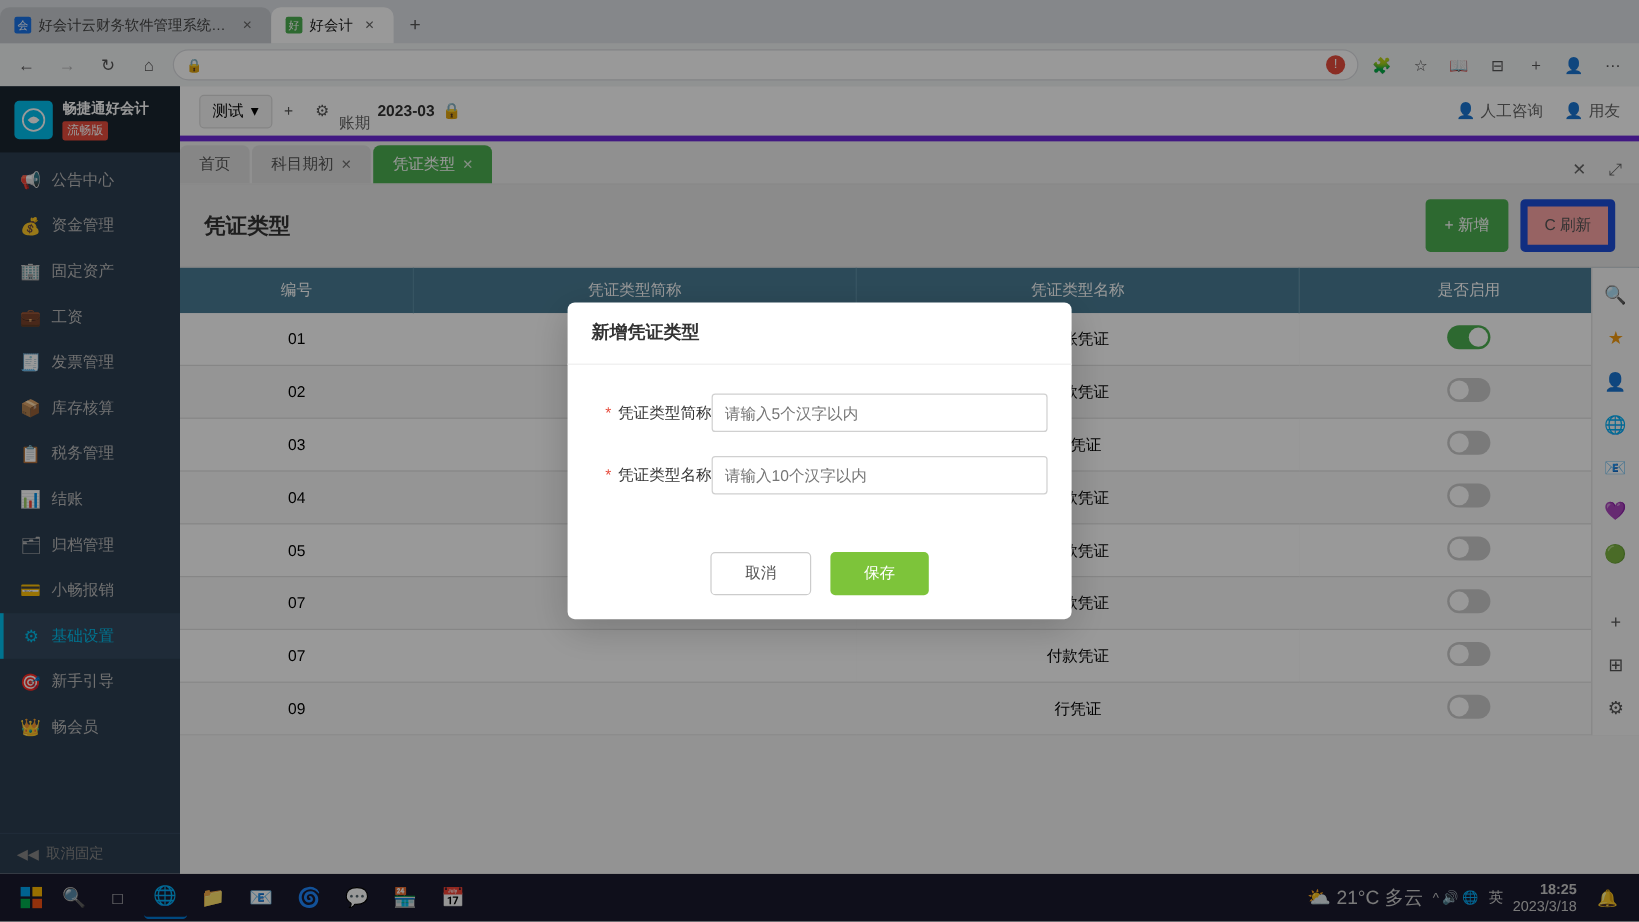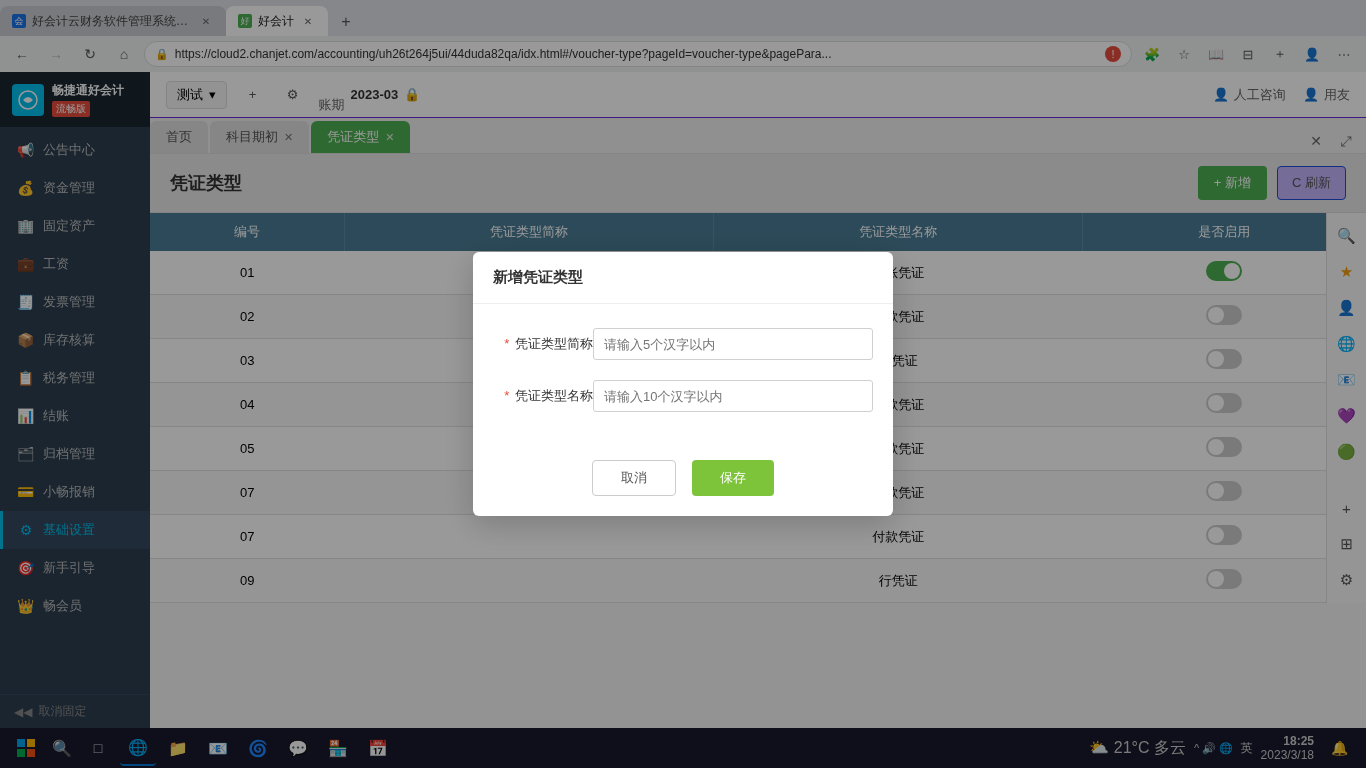--- a/index.html
+++ b/index.html
@@ -34,21 +34,21 @@
     .sidebar-nav::-webkit-scrollbar-thumb { background: #444; }
     .sidebar-item { display: flex; align-items: center; gap: 8px; padding: 10px 14px; cursor: pointer; color: #bbb; font-size: 13px; border-left: 3px solid transparent; }
     .sidebar-item.active { background: #34495e; color: #00c0ef; border-left-color: #00c0ef; }
     .sidebar-item-icon { width: 18px; height: 18px; display: flex; align-items: center; justify-content: center; font-size: 14px; }
     .sidebar-bottom { padding: 8px 14px; color: #888; font-size: 12px; cursor: pointer; display: flex; align-items: center; gap: 6px; border-top: 1px solid #34495e; }
 
     
     .main-area { flex: 1; display: flex; flex-direction: column; background: #f0f0f0; }
 
     
-    .app-header { background: #fff; height: 46px; display: flex; align-items: center; padding: 0 16px; gap: 12px; border-bottom: 1px solid #6d28d9; }
+    .app-header { background: #fff; height: 46px; display: flex; align-items: center; padding: 0 16px; gap: 0; border-bottom: 5px solid #6d28d9; }
     .workspace-selector { display: flex; align-items: center; gap: 6px; background: #f5f5f5; border: 1px solid #ddd; border-radius: 4px; padding: 4px 10px; cursor: pointer; font-size: 13px; }
     .header-actions { display: flex; align-items: center; gap: 10px; margin-left: auto; }
     .period-info { display: flex; align-items: center; gap: 6px; font-size: 13px; color: #333; }
     .period-label { color: #666; margin-top: 20px; }
     .period-value { font-weight: bold; color: #333; }
     .lock-icon { color: #f39c12; }
     .consultant-btn { display: flex; align-items: center; gap: 4px; color: #666; font-size: 13px; cursor: pointer; padding: 4px 8px; border-radius: 4px; }
     .user-btn { display: flex; align-items: center; gap: 4px; color: #666; font-size: 13px; cursor: pointer; }
 
     
@@ -59,21 +59,21 @@
     .content-tab-close { font-size: 11px; opacity: 0.8; }
     .tab-controls { margin-left: auto; display: flex; align-items: center; gap: 6px; padding-right: 8px; }
     .tab-ctrl-btn { width: 24px; height: 24px; display: flex; align-items: center; justify-content: center; font-size: 14px; color: #666; cursor: pointer; border-radius: 3px; }
 
     
     .page-content { flex: 1; background: #f5f5f5; padding: 0; overflow: hidden; position: relative; }
     .page-header { background: #e8e8e8; padding: 12px 20px; display: flex; align-items: center; justify-content: space-between; border-bottom: 1px solid #ddd; }
     .page-title-text { font-size: 18px; font-weight: bold; color: #333; }
     .page-header-actions { display: flex; gap: 10px; }
     .btn-new { background: #4caf50; color: white; border: none; padding: 7px 16px; border-radius: 4px; cursor: pointer; font-size: 13px; display: flex; align-items: center; gap: 4px; }
-    .btn-refresh { background: #c4b5fd; color: #555; border: 1px solid #1d4ed8; padding: 7px 14px; border-radius: 4px; cursor: pointer; font-size: 13px; display: flex; align-items: center; gap: 4px; }
+    .btn-refresh { background: #fca5a5; color: #555; border: 6px solid #1d4ed8; padding: 7px 14px; border-radius: 4px; cursor: pointer; font-size: 13px; display: flex; align-items: center; gap: 4px; }
 
     
     .data-table { width: 100%; border-collapse: collapse; }
     .data-table th { background: #4a7c94; color: white; padding: 10px 16px; text-align: center; font-weight: normal; font-size: 13px; border-right: 1px solid #5a8ca4; }
     .data-table td { padding: 10px 16px; text-align: center; border-bottom: 1px solid #e0e0e0; font-size: 13px; background: #fff; }
     .data-table tr:nth-child(even) td { background: #f9f9f9; }
 
     .toggle-switch { display: inline-block; width: 36px; height: 20px; background: #ccc; border-radius: 10px; position: relative; cursor: pointer; }
     .toggle-switch.on { background: #4caf50; }
     .toggle-switch::after { content: ''; position: absolute; width: 16px; height: 16px; background: white; border-radius: 50%; top: 2px; left: 2px; transition: 0.2s; }
@@ -124,21 +124,20 @@
     </div>
     <div class="new-tab-btn">+</div>
   </div>
   <div class="browser-toolbar">
     <div class="nav-btn">←</div>
     <div class="nav-btn" style="opacity:0.4;">→</div>
     <div class="nav-btn">↻</div>
     <div class="nav-btn">⌂</div>
     <div class="address-bar">
       <span class="address-lock">🔒</span>
-      <span style="font-size:12px; color:#333; overflow:hidden; white-space:nowrap; text-overflow:ellipsis;">https://cloud2.chanjet.com/accounting/uh26t264j5ui/44duda82qa/idx.html#/voucher-type?pageId=voucher-type&amp;pageParа...</span>
       <span style="margin-left:auto; font-size:11px; background:#e74c3c; color:white; border-radius:50%; width:16px; height:16px; display:flex; align-items:center; justify-content:center;">!</span>
     </div>
     <div class="toolbar-actions">
       <div class="toolbar-action-btn">🧩</div>
       <div class="toolbar-action-btn">☆</div>
       <div class="toolbar-action-btn">📖</div>
       <div class="toolbar-action-btn">⊟</div>
       <div class="toolbar-action-btn">＋</div>
       <div class="toolbar-action-btn">👤</div>
       <div class="toolbar-action-btn">⋯</div>

